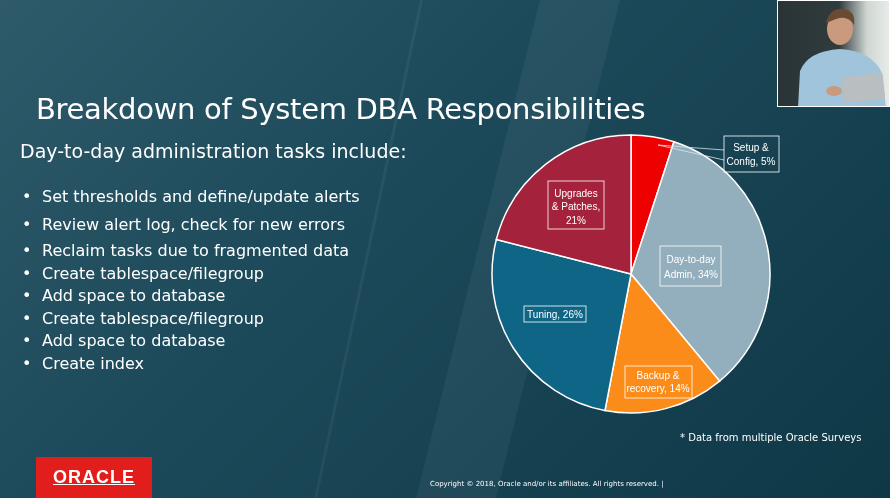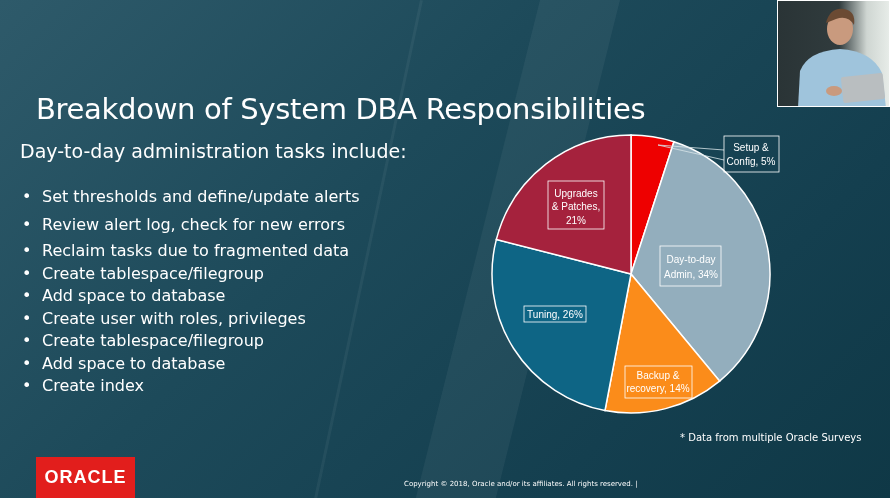--- a/index.html
+++ b/index.html
@@ -8,42 +8,41 @@
     font-family:"DejaVu Sans","Liberation Sans",sans-serif;color:#fff;}
   .streak{position:absolute;background:rgba(255,255,255,0.05);transform-origin:left top;}
   .title{position:absolute;left:36px;top:60px;font-size:29px;font-weight:normal;letter-spacing:-0.3px;margin-top:32px;}
   .subtitle{position:absolute;left:20px;top:140px;font-size:19px;}
   ul.tasks{position:absolute;left:20px;top:186px;margin:0;padding:0;list-style:none;font-size:16px;}
   ul.tasks li{position:relative;padding-left:22px;height:22.5px;line-height:22px;white-space:nowrap;}
   ul.tasks li::before{content:"•";position:absolute;left:2px;top:0;}
   .photo{position:absolute;left:777px;top:0;width:113px;height:107px;border:1px solid #fff;box-sizing:border-box;overflow:hidden;
     background:linear-gradient(90deg,#2a3436 0%,#303b3d 55%,#cfd6d2 80%,#e7ece8 100%);}
   .note{position:absolute;left:680px;top:432px;font-size:10px;}
-  .oracle{position:absolute;left:36px;top:457px;width:99px;height:41px;background:#e21e1c;display:flex;align-items:center;justify-content:center;
-    font-family:"Liberation Sans",sans-serif;font-size:18px;letter-spacing:1px;font-weight:bold;}
-  .copy{position:absolute;left:404px;top:480px;font-size:7px;}
+  .oracle{position:absolute;left:36px;top:457px;width:116px;height:41px;background:#e21e1c;display:flex;align-items:center;justify-content:center;
+    font-family:"Liberation Sans",sans-serif;font-size:18px;letter-spacing:1px;font-weight:bold;text-decoration:underline;}
+  .copy{position:absolute;left:430px;top:480px;font-size:7px;}
   svg.pie{position:absolute;left:0;top:0;}
   .lbl{font-family:"Liberation Sans",sans-serif;font-size:10px;fill:#fff;}
 </style>
 </head>
 <body>
 
 <div class="streak" style="left:420px;top:0;width:3px;height:520px;transform:rotate(12deg);"></div>
 <div class="streak" style="left:540px;top:0;width:80px;height:520px;transform:skewX(-14deg);"></div>
 
 <div class="title">Breakdown of System DBA Responsibilities</div>
 <div class="subtitle">Day-to-day administration tasks include:</div>
 
 <ul class="tasks">
   <li>Set thresholds and define/update alerts</li>
   <li style="margin-top:5px">Review alert log, check for new errors</li>
   <li style="margin-top:4px">Reclaim tasks due to fragmented data</li>
   <li>Create tablespace/filegroup</li>
   <li>Add space to database</li>
-  <li>Create user with roles, privileges</li>
   <li>Create tablespace/filegroup</li>
   <li>Add space to database</li>
   <li>Create index</li>
 </ul>
 
 <div class="photo">
   <svg width="113" height="107" viewBox="0 0 113 107">
     <ellipse cx="62" cy="28" rx="13" ry="16" fill="#c99a7e"></ellipse>
     <path d="M48 22 Q52 6 66 8 Q78 10 76 24 Q70 14 58 18 Z" fill="#6b4a33"></path>
     <path d="M20 107 L22 70 Q30 50 62 48 Q94 50 104 72 L108 107 Z" fill="#9fc4dc"></path>

